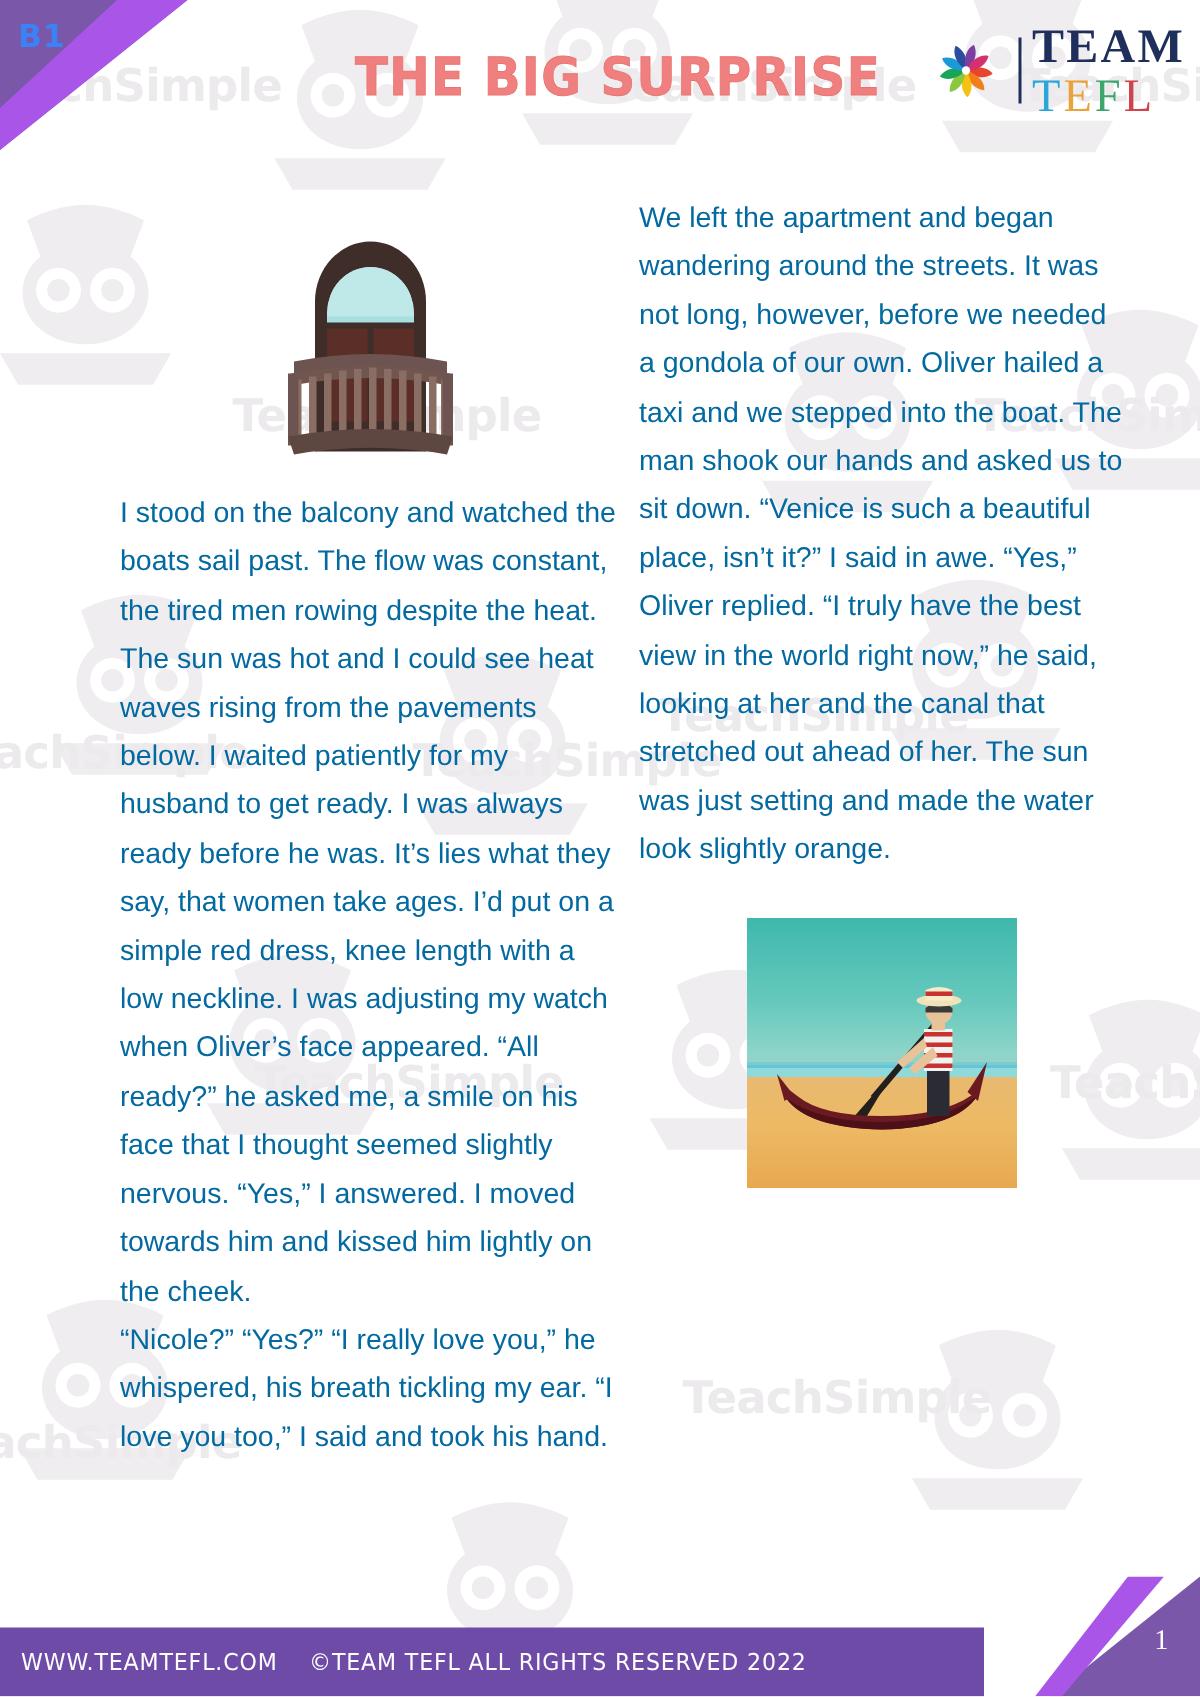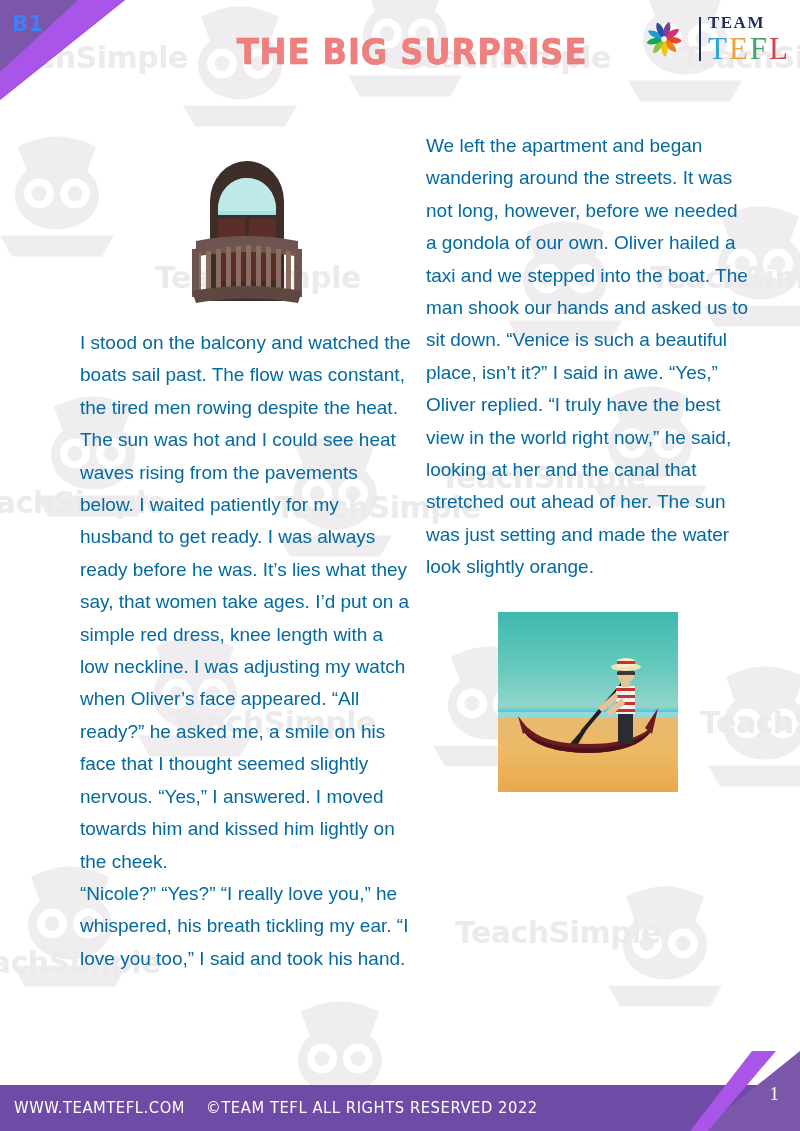--- a/index.html
+++ b/index.html
@@ -107,21 +107,21 @@
     height: 44px;
     background: #1f2f5c;
   }
   #brand-wordmark {
     display: flex;
     flex-direction: column;
     line-height: 1;
   }
   #brand-team {
     font-family: "Liberation Serif", serif;
-    font-size: 17px;
+    font-size: 32px;
     font-weight: 700;
     letter-spacing: 1.5px;
     color: #1f2f5c;
   }
   #brand-tefl {
     font-family: Liberation Serif, serif;
     font-size: 31px;
     font-weight: 400;
     letter-spacing: 2px;
     margin-top: 2px;
@@ -179,21 +179,21 @@
   #gondola-img {
     width: 180px;
     height: 180px;
     display: block;
   }
 
   
   #footer-bar {
     position: absolute;
     left: 0; bottom: 0;
-    width: 800px; height: 46px;
+    width: 656px; height: 46px;
     background: #6f4ba8;
     z-index: 4;
   }
   #footer-text {
     position: absolute;
     left: 14px; top: 0;
     height: 46px;
     display: flex;
     align-items: center;
     gap: 22px;

